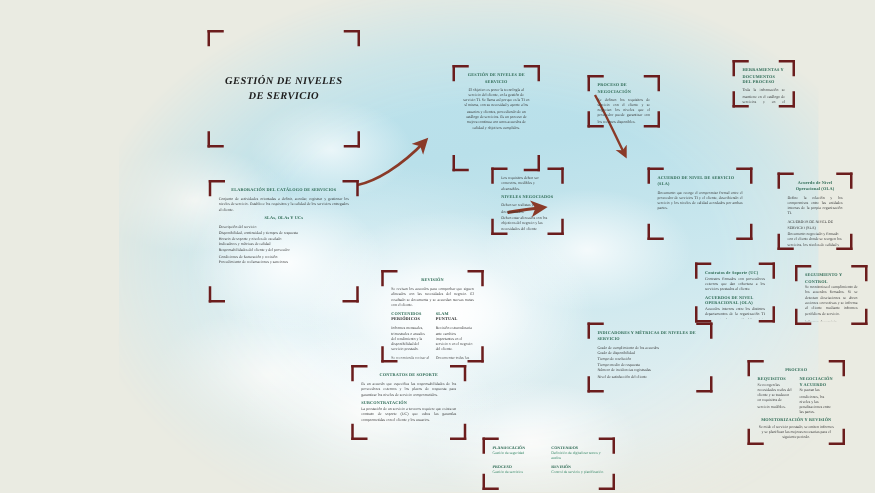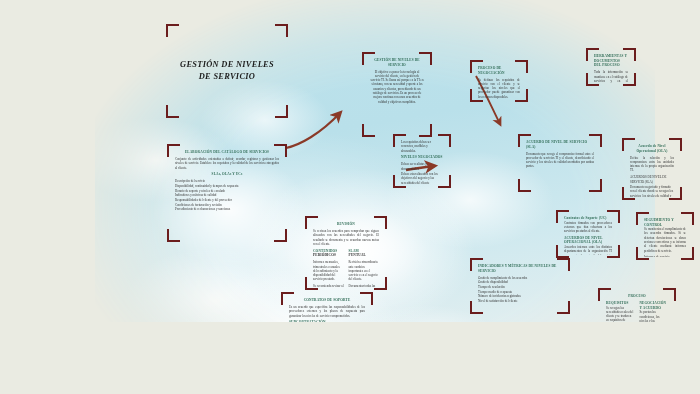--- a/index.html
+++ b/index.html
@@ -2,21 +2,21 @@
 <html><head>
 <meta charset="utf-8">
 <style>
   * { box-sizing: border-box; margin: 0; padding: 0; }
   html, body {
     width: 700px; height: 394px; overflow: hidden;
     font-family: "Liberation Serif", serif;
     background: #eaebe2;
   }
   #canvas {
-    position: relative; width: 700px; height: 322px;
+    position: relative; width: 700px; height: 394px;
     background: #eaebe2;
     overflow: hidden;
   }
   
   .sky {
     position: absolute; left: 95px; top: 0px; width: 560px; height: 394px;
     background:
       radial-gradient(ellipse 150px 90px at 200px 330px, rgba(255,255,255,.95) 0%, rgba(255,255,255,0) 70%),
       radial-gradient(ellipse 120px 70px at 330px 355px, rgba(255,255,255,.92) 0%, rgba(255,255,255,0) 72%),
       radial-gradient(ellipse 130px 75px at 120px 300px, rgba(255,255,255,.85) 0%, rgba(255,255,255,0) 70%),

